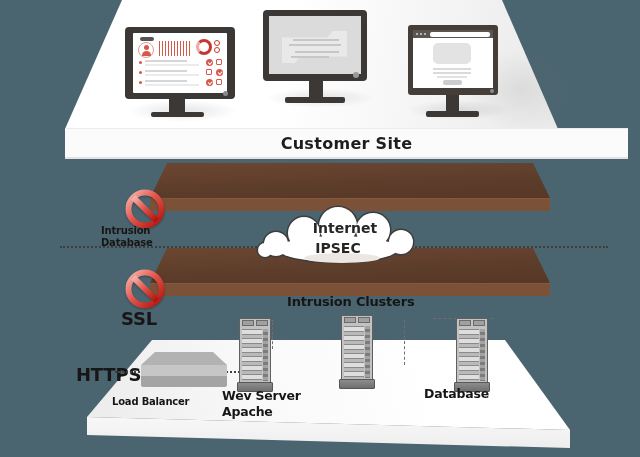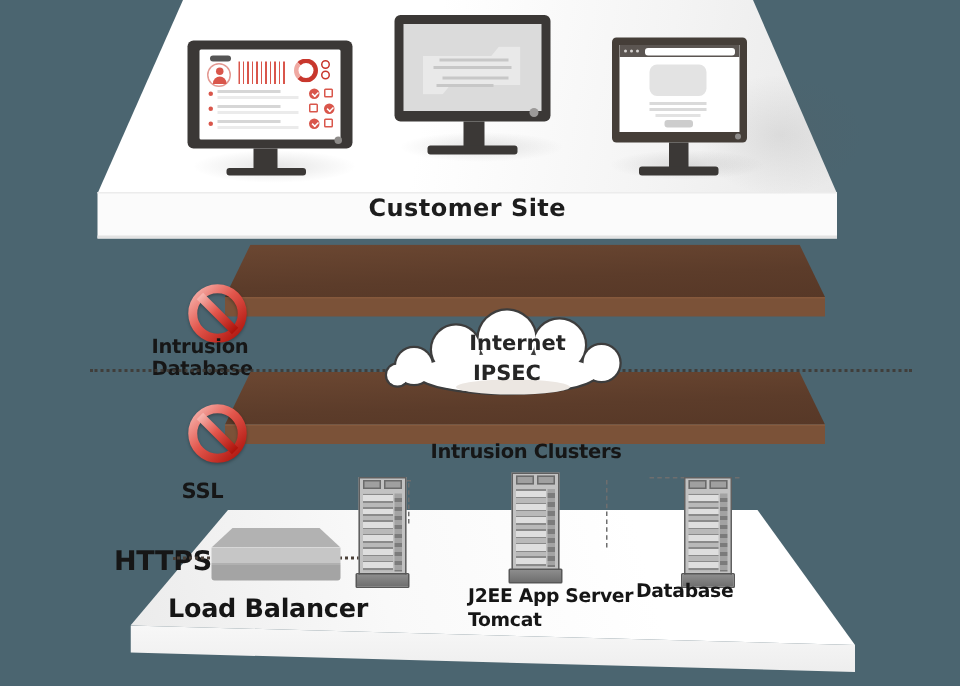--- a/index.html
+++ b/index.html
@@ -4,23 +4,23 @@
 <style>
   html,body{margin:0;padding:0;background:#4b6570;}
   .stage{position:relative;width:640px;height:457px;overflow:hidden;background:#4b6570;
          font-family:"DejaVu Sans","Liberation Sans",sans-serif;}
   .abs{position:absolute;}
 
   
   .cplat-top{left:60px;top:0;width:500px;height:129px;
     clip-path:polygon(5px 129px,62px 0,442px 0,498px 129px);
     background:linear-gradient(100deg,#ffffff 45%,#f4f4f4 75%,#e9e9e9 100%);}
-  .cplat-front{left:65px;top:128px;width:493px;height:28px;background:#fbfbfb;
+  .cplat-front{left:65px;top:128px;width:563px;height:28px;background:#fbfbfb;
     border-top:1px solid #ececec;border-bottom:2px solid #e3e3e3;
-    display:flex;align-items:flex-start;justify-content:center;}
+    display:flex;align-items:center;justify-content:center;}
   .cplat-front span{font-weight:700;font-size:16px;color:#1d1d1d;letter-spacing:.3px;}
 
   
   .shad{background:radial-gradient(ellipse at center,rgba(70,70,70,.14),rgba(0,0,0,0) 70%);}
   .shad1{left:128px;top:100px;width:110px;height:22px;}
   .shad2{left:266px;top:88px;width:110px;height:20px;}
   .shad3{left:406px;top:100px;width:104px;height:20px;}
   .shad3b{left:462px;top:48px;width:116px;height:84px;background:radial-gradient(ellipse at center,rgba(90,90,90,.12),rgba(0,0,0,0) 68%);}
 
   
@@ -86,25 +86,25 @@
   .slab-front{width:400px;height:12px;background:#7b5238;border-top:1px solid #86593c;}
   .s1t{left:150px;top:163px;} .s1f{left:150px;top:198px;}
   .s2t{left:150px;top:248px;} .s2f{left:150px;top:283px;}
 
   .dashline{border-top:2px dotted #3f3832;opacity:.85;}
   .dash1{left:60px;top:246px;width:548px;}
   .dash-https{left:115px;top:371px;width:128px;border-top:2px dotted #4a4038;}
 
   
   .lbl{position:absolute;font-weight:700;color:#161616;letter-spacing:-0.2px;}
-  .lbl-intrusion{left:101px;top:225px;font-size:13px;line-height:1.15;}
-  .lbl-ssl{left:121px;top:320px;font-size:14px;}
+  .lbl-intrusion{left:101px;top:225px;font-size:10px;line-height:1.15;}
+  .lbl-ssl{left:121px;top:308px;font-size:18px;}
   .lbl-firewall{left:287px;top:294px;font-size:13px;}
   .lbl-https{left:76px;top:364px;font-size:18px;}
-  .lbl-lb{left:112px;top:396px;font-size:17px;}
+  .lbl-lb{left:112px;top:396px;font-size:10px;}
   .lbl-srv{font-size:12.5px;line-height:1.25;}
   .lbl-wev{left:222px;top:388px;}
   .lbl-j2ee{left:312px;top:389px;}
   .lbl-db{left:424px;top:386px;}
 
   
   .bplat-top{left:85px;top:338px;width:490px;height:95px;
     clip-path:polygon(2px 79px,67px 2px,420px 2px,485px 92px);
     background:linear-gradient(75deg,#ebebeb 0%,#f9f9f9 35%,#ffffff 70%);}
   .bplat-front{left:85px;top:415px;width:490px;height:35px;
@@ -326,21 +326,21 @@
           <span class="tb"></span>
           <span class="tb"></span>
         </div>
       <div class="bays"></div>
       <div class="sside"></div>
     </div>
     <div class="sbase"></div>
   </div>
 
   <div class="lbl lbl-lb">Load Balancer</div>
-  <div class="lbl lbl-srv lbl-j2ee">
-    <div>J2EE App Server</div>
-    <div>Tomcat</div>
+  <div class="lbl lbl-srv lbl-wev">
+    <div>Wev Server</div>
+    <div>Apache</div>
   </div>
   <div class="lbl lbl-srv lbl-db">
     <div>Database</div>
   </div>
 
 </div>
 
 </body></html>

